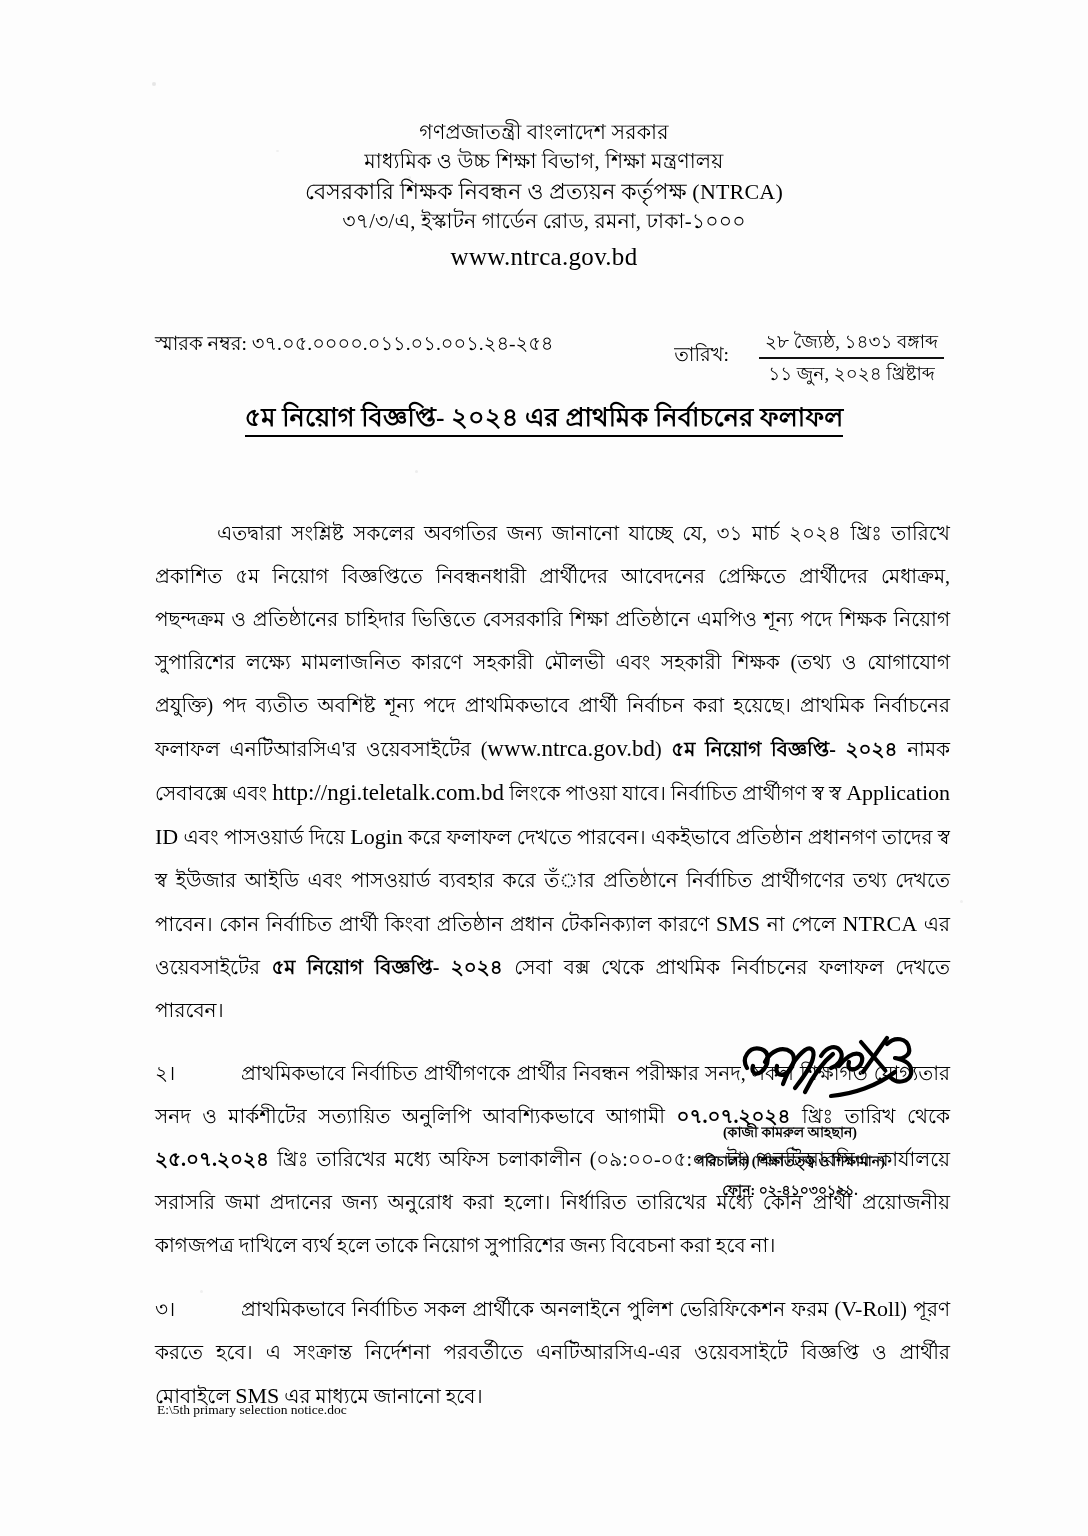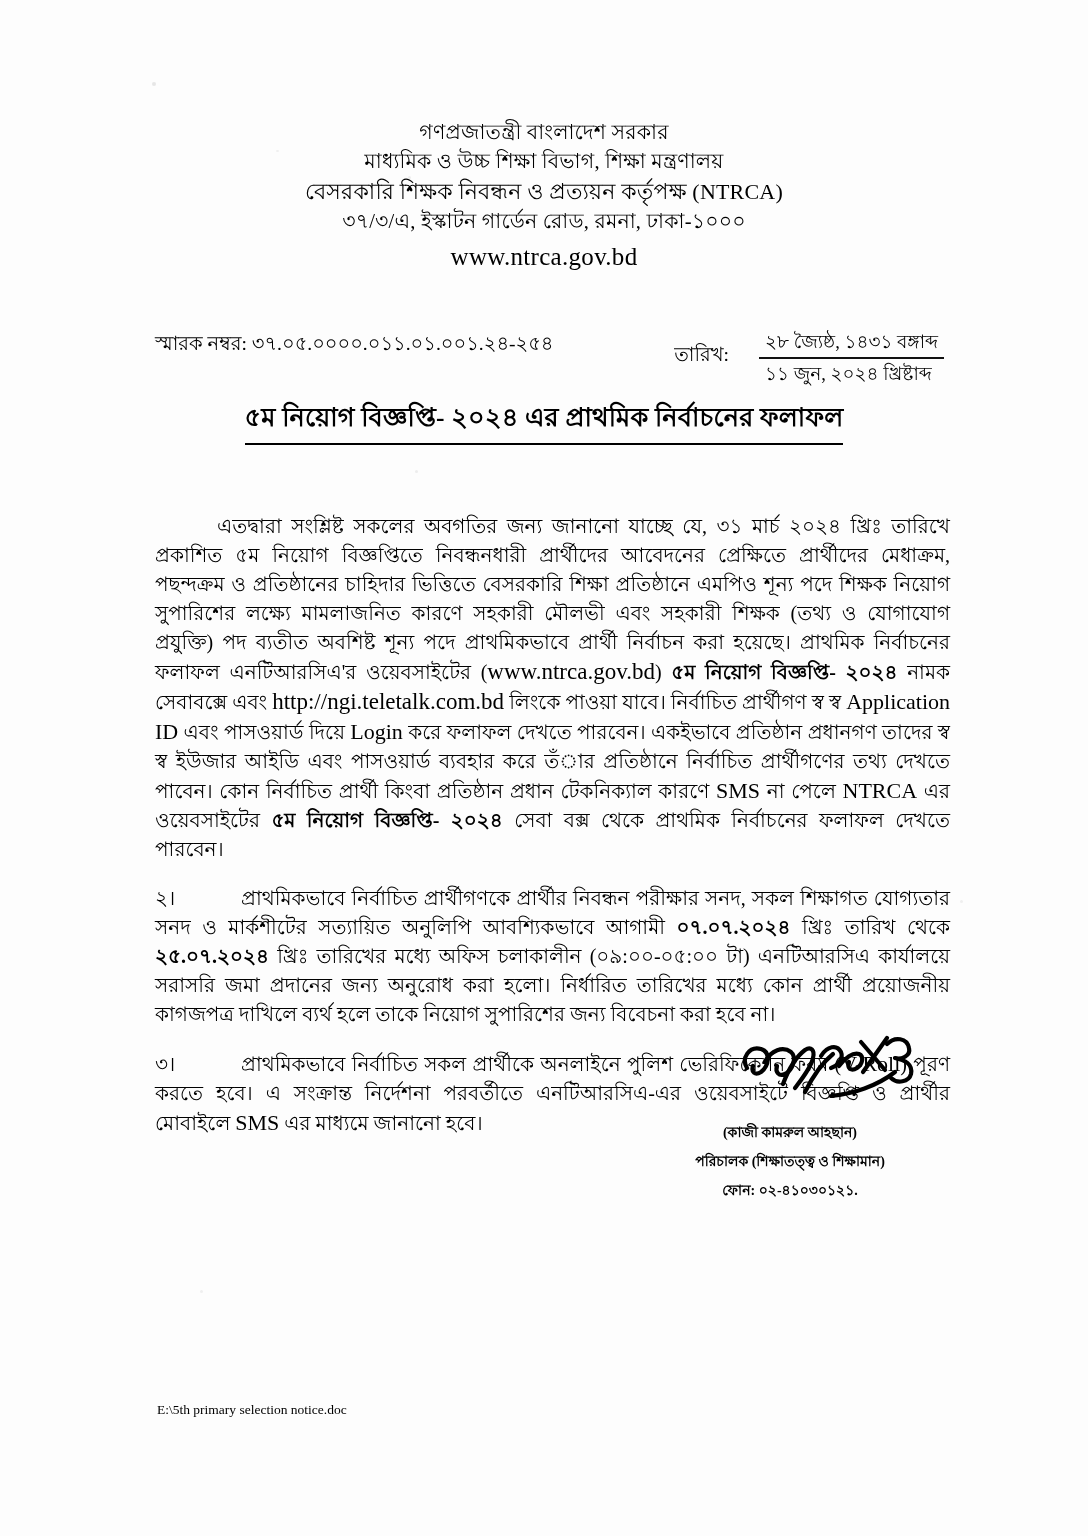--- a/index.html
+++ b/index.html
@@ -71,20 +71,21 @@
     align-items: flex-start;
     gap: 30px;
     margin-right: 4px;
   }
   .date-label {
     font-size: 19.5px;
     line-height: 28px;
     padding-top: 11px;
   }
   .date-stack {
+    text-align: center;
   }
   .date-bn, .date-en {
     font-size: 18.5px;
     line-height: 25px;
     white-space: nowrap;
     padding: 0 6px;
   }
   .date-rule {
     height: 1.6px;
     background: #111;
@@ -97,35 +98,35 @@
     top: 400px;
     left: 0;
     right: 0;
     text-align: center;
   }
   .doc-title span {
     font-size: 25.5px;
     font-weight: bold;
     line-height: 36px;
     border-bottom: 2.4px solid #000;
-    padding-bottom: 11px;
+    padding-bottom: 3px;
     letter-spacing: 0.2px;
   }
 
   
   .body {
     position: absolute;
     top: 512px;
     left: 155px;
     width: 795px;
   }
   p.para {
     margin: 0 0 20px 0;
     font-size: 20px;
-    line-height: 29px;
+    line-height: 43px;
     text-align: justify;
     text-justify: inter-word;
     text-indent: 0;
   }
   p.para.first {
     text-indent: 62px;
   }
   .num {
     display: inline-block;
     width: 86px;

